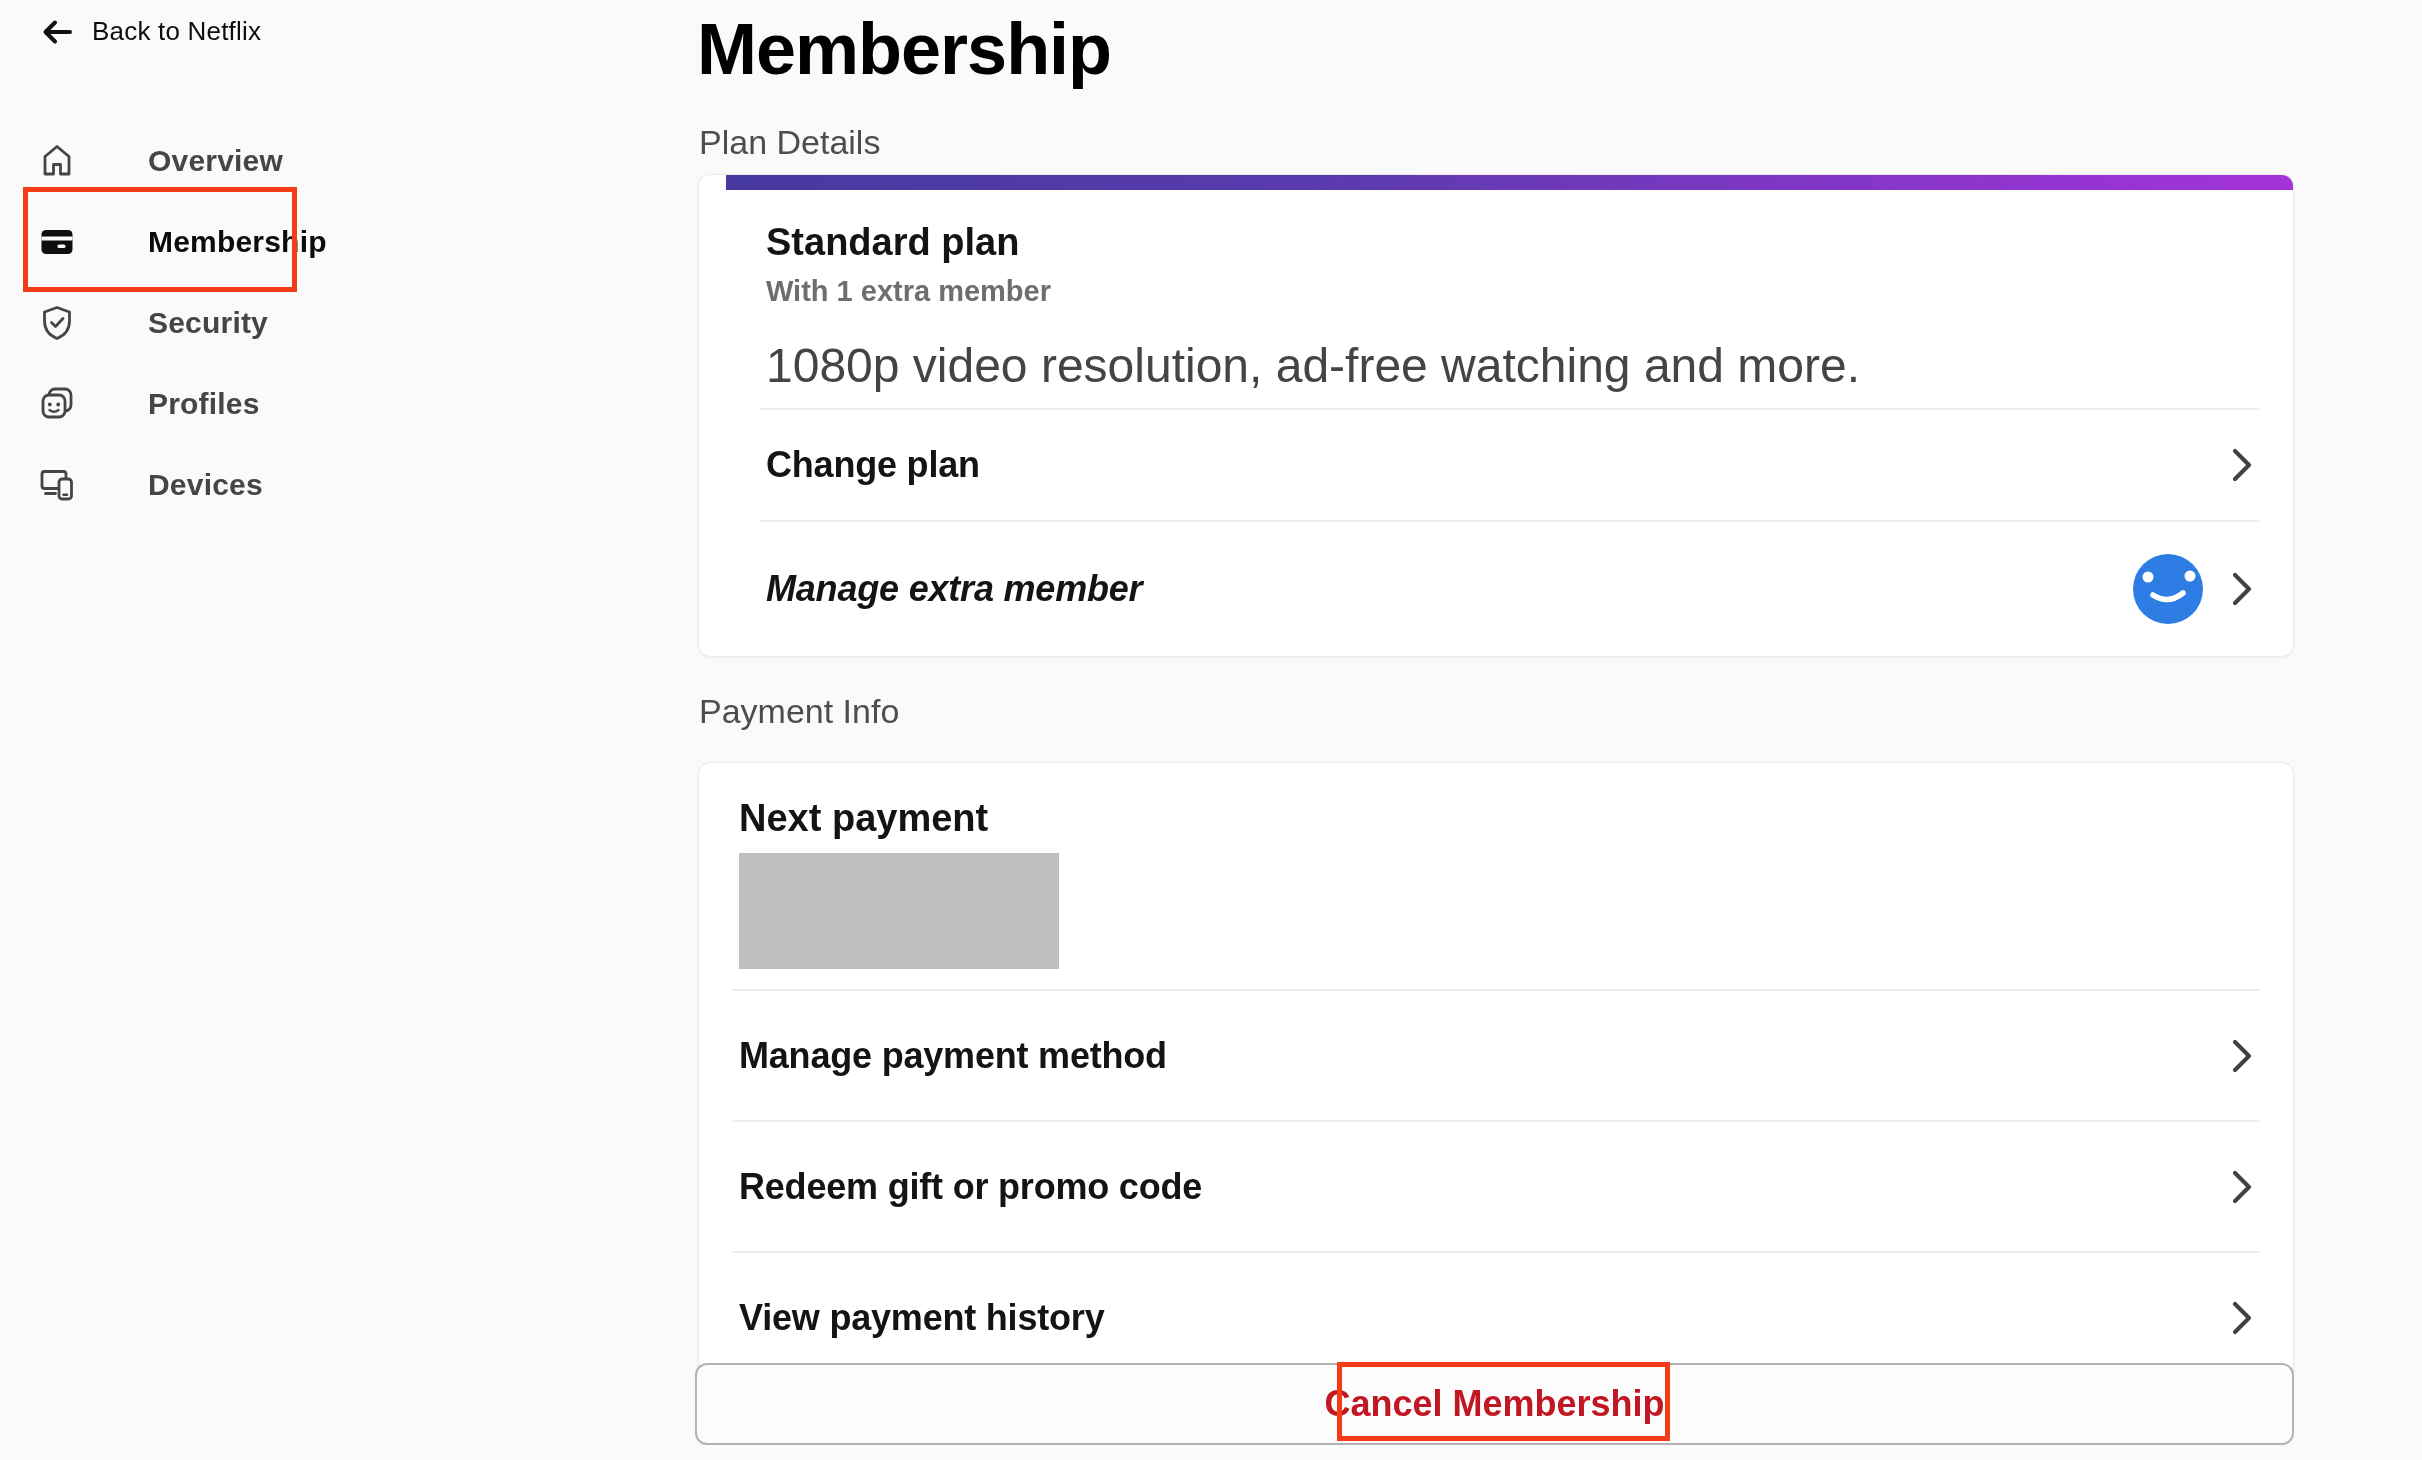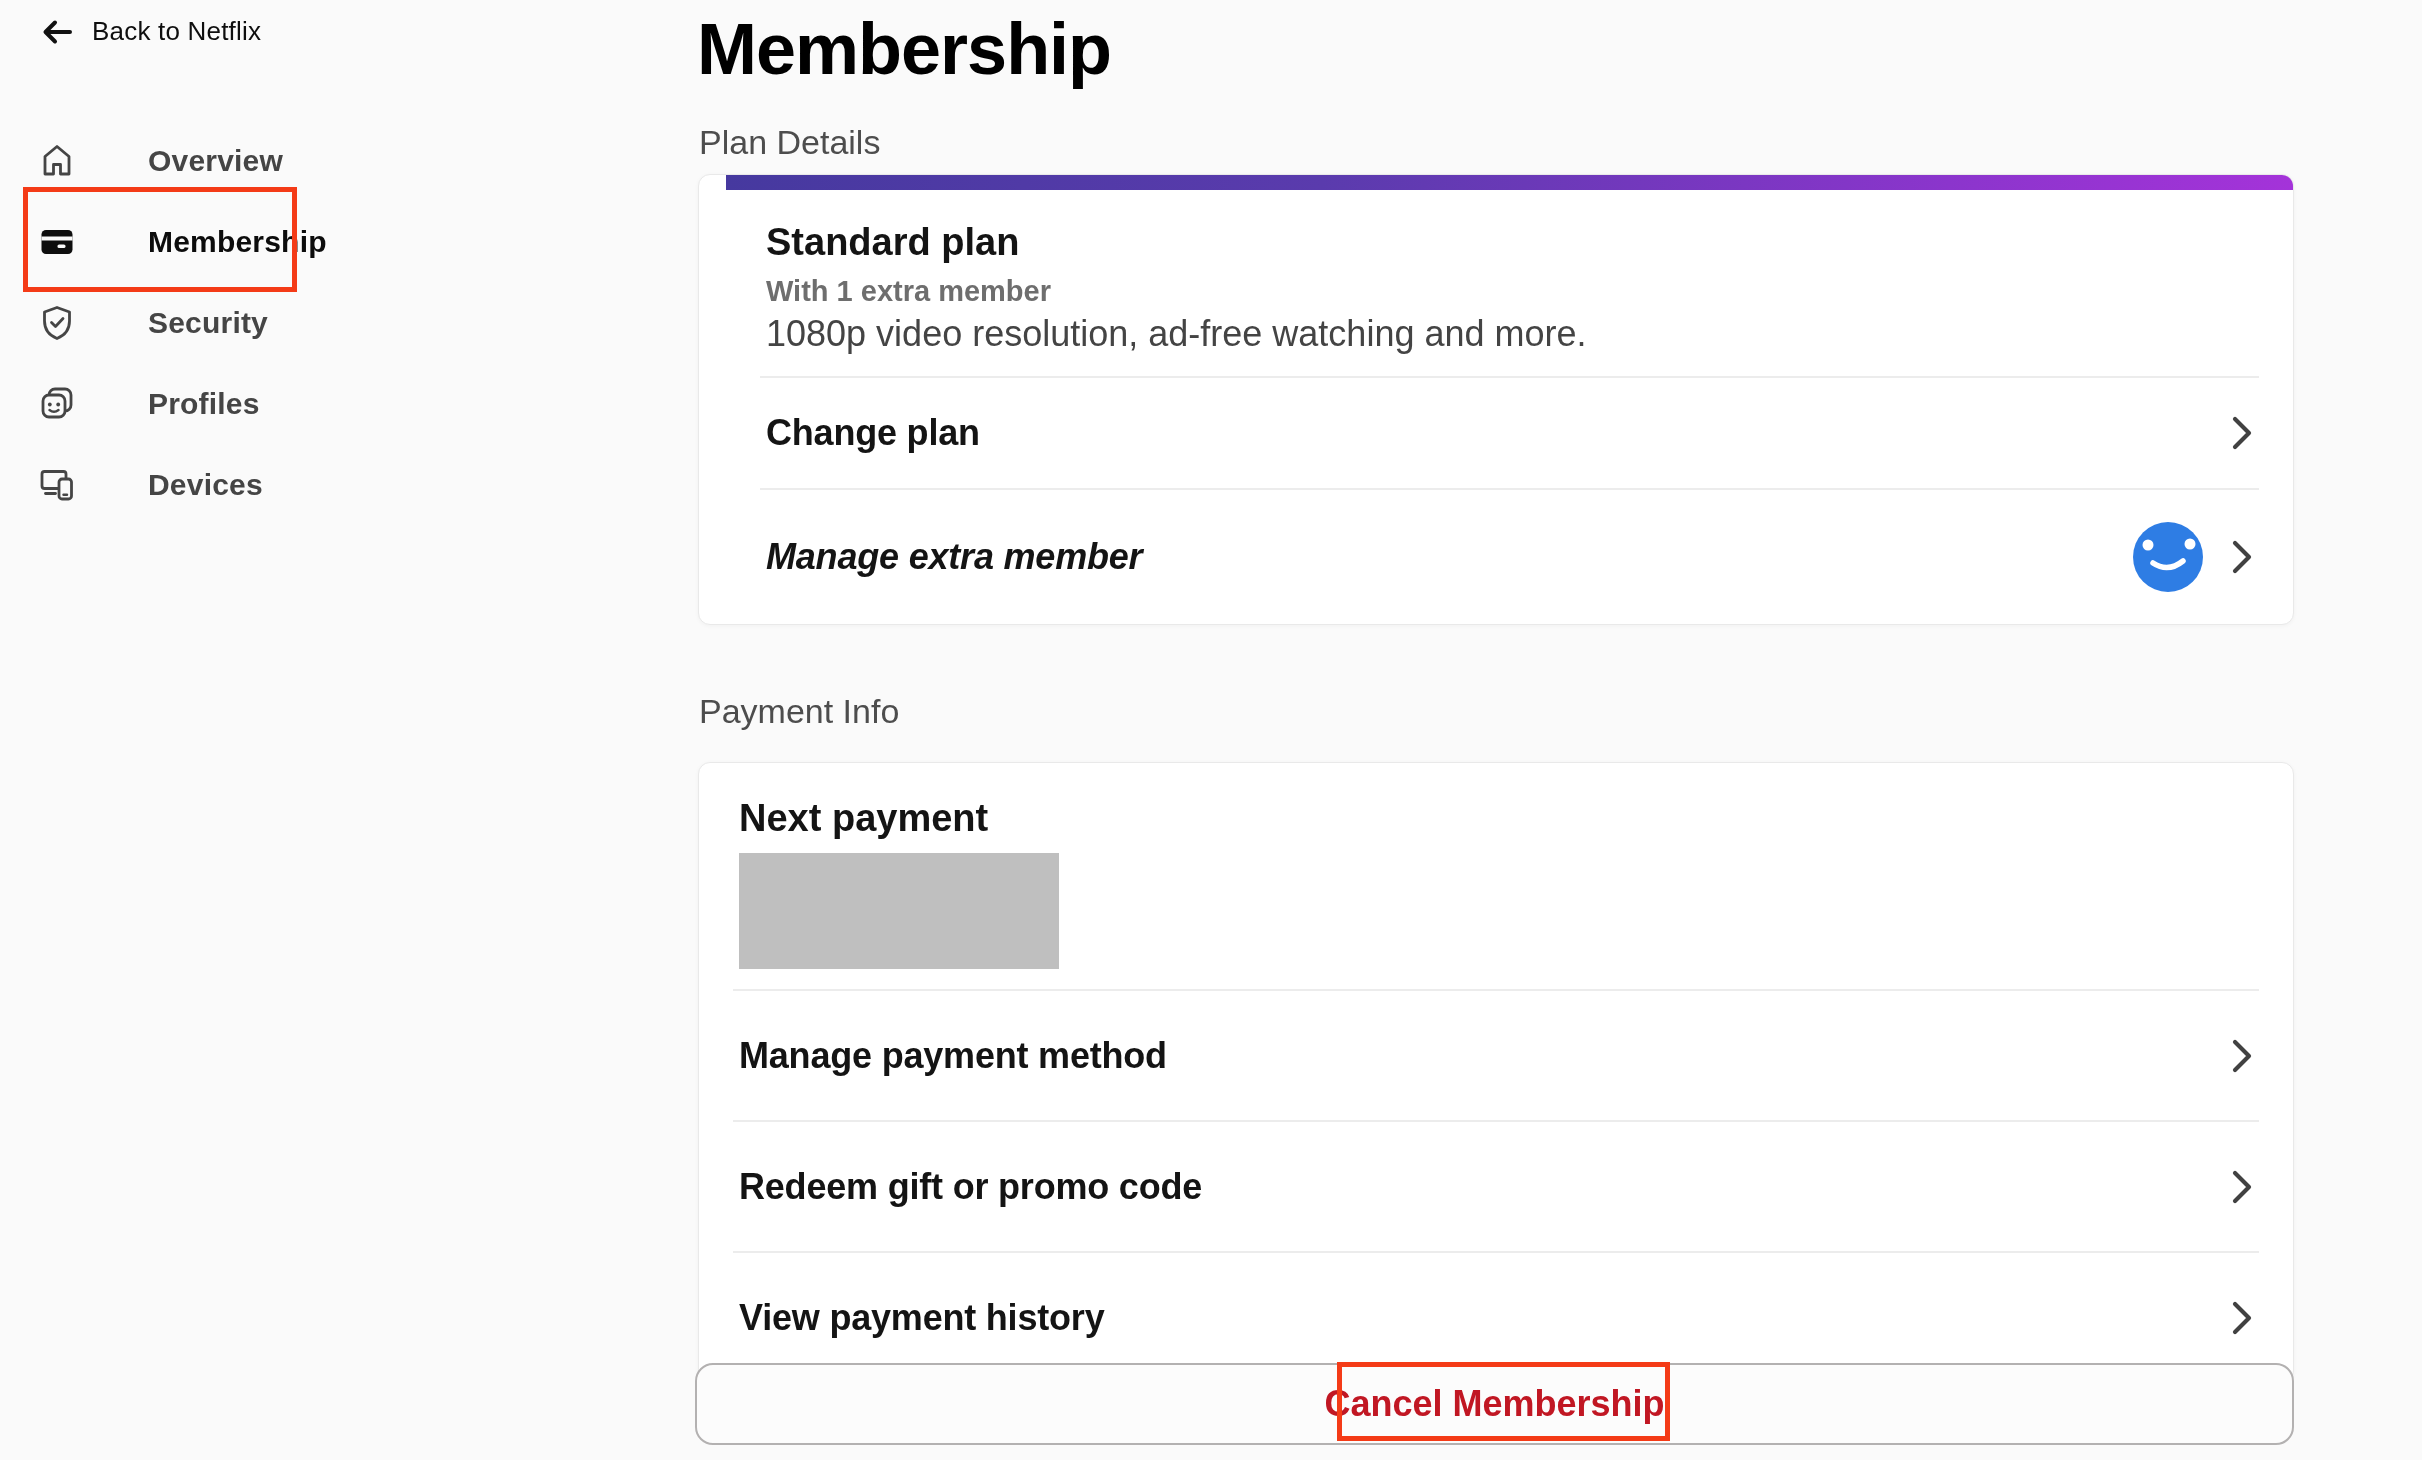--- a/index.html
+++ b/index.html
@@ -64,42 +64,42 @@
   .card.plan-card { top: 174px; padding-left: 27px; }
   .card.payment-card { top: 762px; }
 
   .card-topbar {
     height: 15px; width: 100%;
     background: linear-gradient(90deg, #46399f 0%, #5a3bad 38%, #8b35cc 78%, #a433d9 100%);
   }
   .plan-block { padding: 30px 40px 20px 40px; }
   .plan-name { font-size: 38px; font-weight: 700; color: #141414; line-height: 44px; }
   .plan-sub  { margin-top: 10px; font-size: 29px; font-weight: 700; color: #6e6e6e; line-height: 34px; }
-  .plan-desc { margin-top: 4px; font-size: 36px; font-weight: 400; color: #444444; line-height: 44px; }
+  .plan-desc { margin-top: 36px; font-size: 48px; font-weight: 400; color: #444444; line-height: 44px; }
 
   .divider { border-top: 2px solid #ececec; margin: 0 34px; }
 
   .link-row {
     display: flex; align-items: center; justify-content: space-between;
     padding: 0 38px 0 40px; cursor: pointer;
   }
   .link-row.h110 { height: 110px; }
   .link-row.h134 { height: 134px; font-style: italic; }
   .link-row.h113 { height: 129px; }
   .row-label { font-size: 36px; font-weight: 700; color: #141414; letter-spacing: -0.2px; }
   .row-right { display: flex; align-items: center; gap: 26px; }
 
   .payment-head { padding: 32px 40px 20px 40px; }
   .next-payment-title { font-size: 38px; font-weight: 700; color: #141414; line-height: 46px; }
   .redacted { margin-top: 12px; width: 320px; height: 116px; background: #bfbfbf; }
 
   .cancel-bar {
     position: absolute; left: 695px; top: 1363px; width: 1599px; height: 82px;
     background: #fcfcfc;
-    border: 2px solid #b3b1b1; border-radius: 18px;
+    border: 2px solid #b3b1b1; border-radius: 12px;
     display: flex; align-items: center; justify-content: center;
     cursor: pointer;
   }
   .cancel-label { font-size: 36px; font-weight: 700; color: #c11723; }
 </style>
 </head>
 <body>
 
 <div class="page">
 

